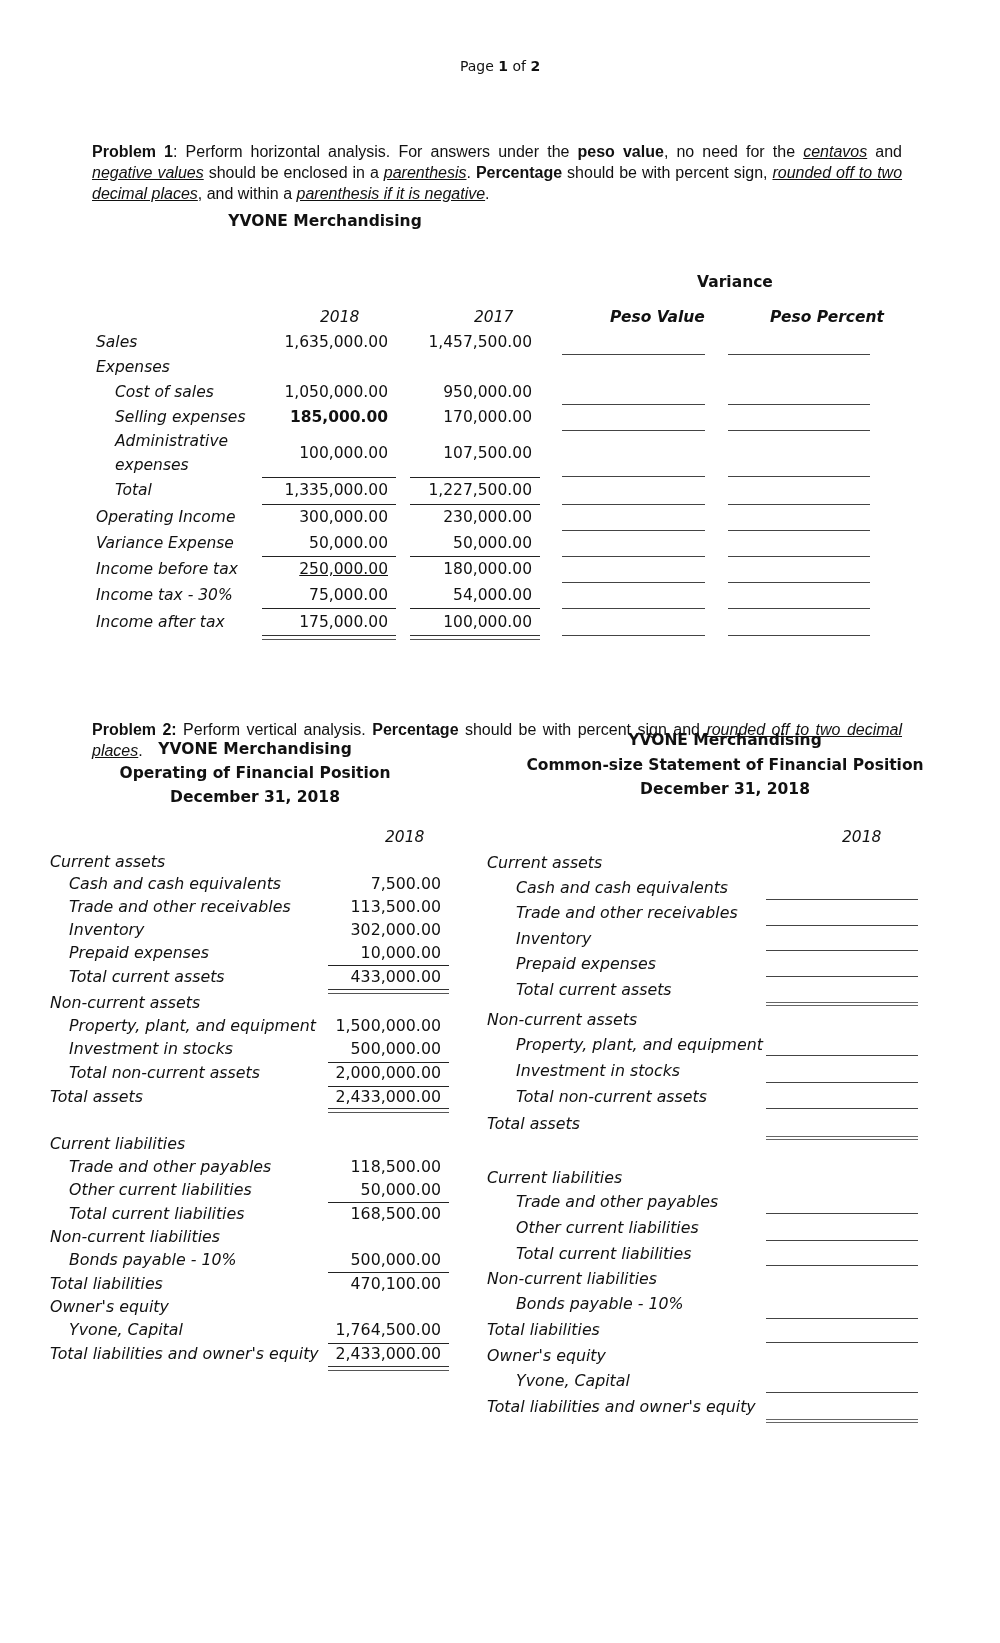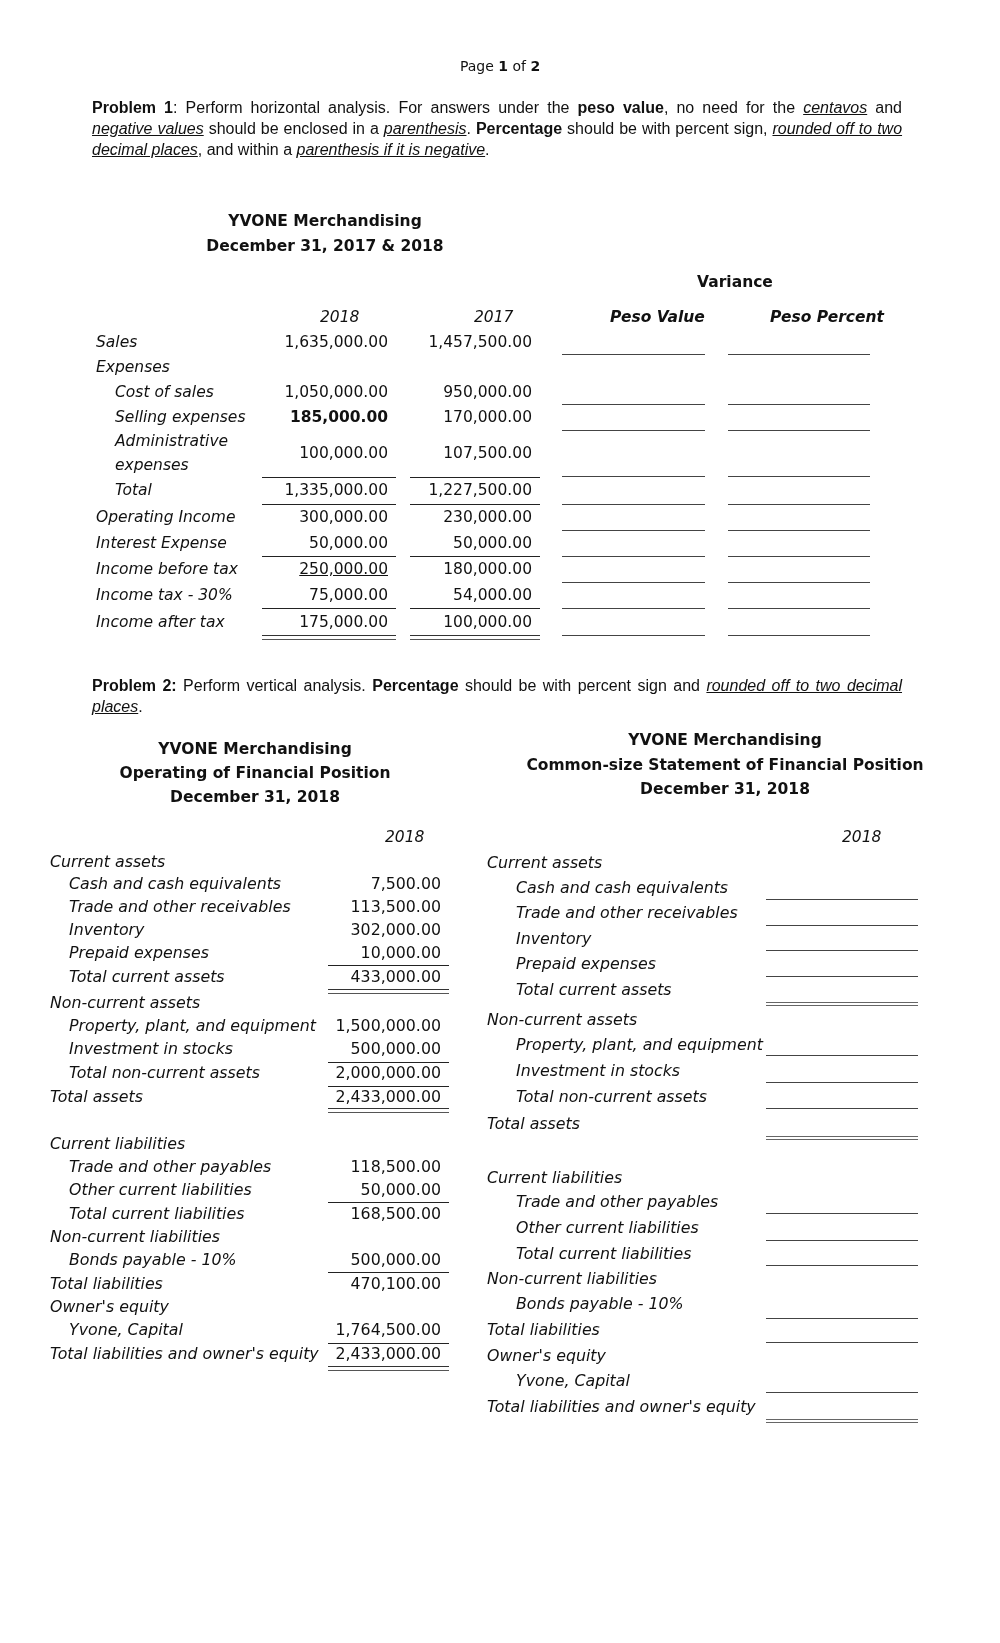--- a/index.html
+++ b/index.html
@@ -1,19 +1,19 @@
 <!DOCTYPE html>
 <html><head>
 <meta charset="utf-8">
 <style>
   html,body{margin:0;padding:0;background:#fff;}
   body{width:1000px;height:1643px;position:relative;overflow:hidden;color:#111;font-family:"DejaVu Sans",sans-serif;}
   .abs{position:absolute;}
   .pg{left:0;width:1000px;top:58px;text-align:center;font-size:14px;}
-  .prob{left:92px;width:810px;font-family:"Liberation Sans",sans-serif;font-size:16px;line-height:21px;text-align:justify;}
+  .prob{left:92px;width:810px;font-family:"Liberation Sans",sans-serif;font-size:16px;line-height:21px;text-align:justify;margin-top:44px;}
   .prob b{font-weight:bold;}
   .prob i{text-decoration:underline;}
   .hdr{text-align:center;font-weight:bold;font-size:15.5px;line-height:25px;}
   .cal{font-size:15.5px;white-space:nowrap;font-style:italic;}
   .num{text-align:right;font-size:15.5px;white-space:nowrap;}
   .ln{height:0;border-top:1.5px solid #222;}
   .ln2{height:3px;border-top:1.5px solid #333;border-bottom:1.5px solid #555;}
   .blank{height:0;border-top:1.3px solid #444;}
   .blank2{height:2px;border-top:1.3px solid #666;border-bottom:1.3px solid #666;}
   .bold{font-weight:bold;}
@@ -24,21 +24,20 @@
 <div class="abs pg">
   <span>Page </span><b>1</b><span> of </span><b>2</b>
 </div>
 
 <div class="abs prob" style="top:97px;">
   <b>Problem 1</b><span>: Perform horizontal analysis. For answers under the </span><b>peso value</b><span>, no need for the </span><i>centavos</i><span> and </span><i>negative values</i><span> should be enclosed in a </span><i>parenthesis</i><span>. </span><b>Percentage</b><span> should be with percent sign, </span><i>rounded off to two decimal places</i><span>, and within a </span><i>parenthesis if it is negative</i><span>.</span>
 </div>
 
 <div class="abs hdr" style="left:110px;width:430px;top:209px;">
   <div>YVONE Merchandising</div>
-  <div>December 31, 2017 &amp; 2018</div>
 </div>
 <div class="abs hdr" style="left:660px;width:150px;top:270px;">Variance</div>
 
 <div class="abs cal" style="left:320px;top:308px;">2018</div>
 <div class="abs cal" style="left:474px;top:308px;">2017</div>
 <div class="abs cal bold" style="left:610px;top:308px;">Peso Value</div>
 <div class="abs cal bold" style="left:770px;top:308px;">Peso Percent</div>
 
 <div id="p1rows">
     <div class="abs cal" style="left:96px;top:333px;">Sales</div>
@@ -56,21 +55,21 @@
     <div class="abs cal" style="left:115px;top:432px;">Administrative</div>
     <div class="abs cal" style="left:115px;top:456px;">expenses</div>
     <div class="abs num" style="left:262px;width:126px;top:444px;">100,000.00</div>
     <div class="abs num" style="left:410px;width:122px;top:444px;">107,500.00</div>
     <div class="abs cal" style="left:115px;top:481px;">Total</div>
     <div class="abs num" style="left:262px;width:126px;top:481px;">1,335,000.00</div>
     <div class="abs num" style="left:410px;width:122px;top:481px;">1,227,500.00</div>
     <div class="abs cal" style="left:96px;top:508px;">Operating Income</div>
     <div class="abs num" style="left:262px;width:126px;top:508px;">300,000.00</div>
     <div class="abs num" style="left:410px;width:122px;top:508px;">230,000.00</div>
-    <div class="abs cal" style="left:96px;top:534px;">Interest Expense</div>
+    <div class="abs cal" style="left:96px;top:534px;">Variance Expense</div>
     <div class="abs num" style="left:262px;width:126px;top:534px;">50,000.00</div>
     <div class="abs num" style="left:410px;width:122px;top:534px;">50,000.00</div>
     <div class="abs cal" style="left:96px;top:560px;">Income before tax</div>
     <div class="abs num" style="left:262px;width:126px;top:560px;text-decoration:underline;">250,000.00</div>
     <div class="abs num" style="left:410px;width:122px;top:560px;">180,000.00</div>
     <div class="abs cal" style="left:96px;top:586px;">Income tax - 30%</div>
     <div class="abs num" style="left:262px;width:126px;top:586px;">75,000.00</div>
     <div class="abs num" style="left:410px;width:122px;top:586px;">54,000.00</div>
     <div class="abs cal" style="left:96px;top:613px;">Income after tax</div>
     <div class="abs num" style="left:262px;width:126px;top:613px;">175,000.00</div>

